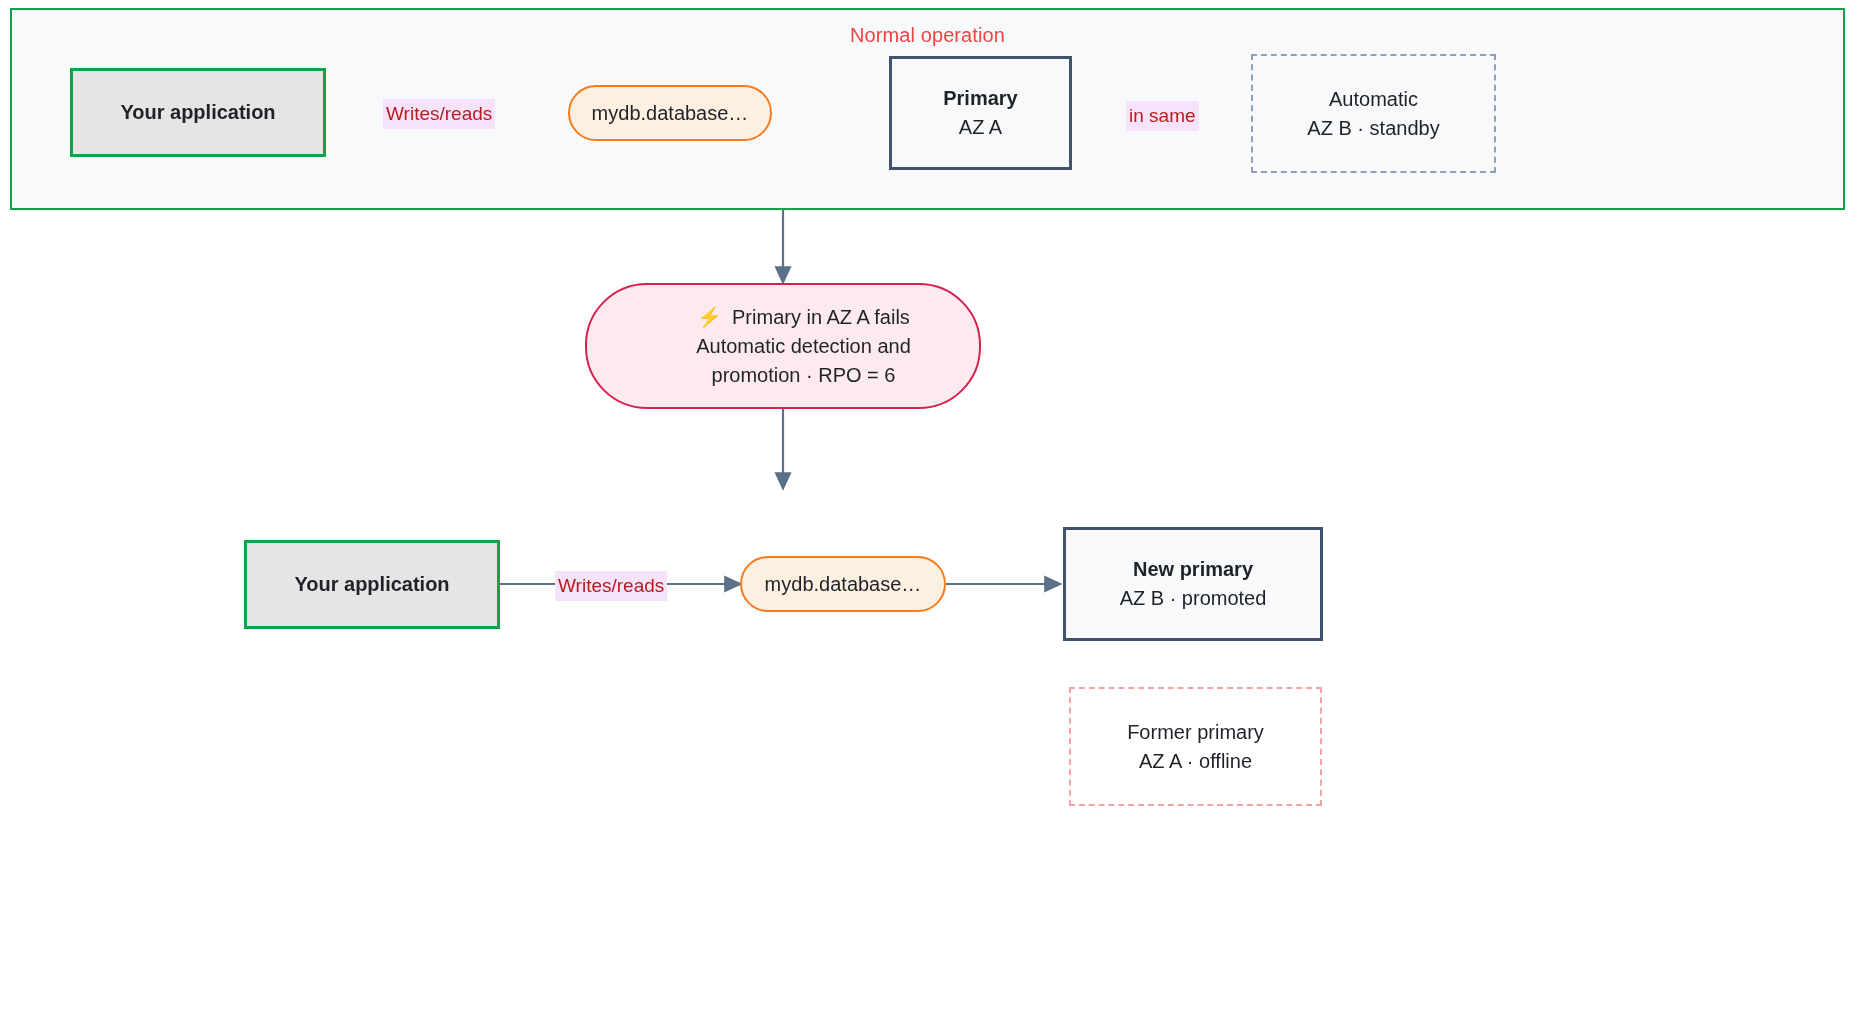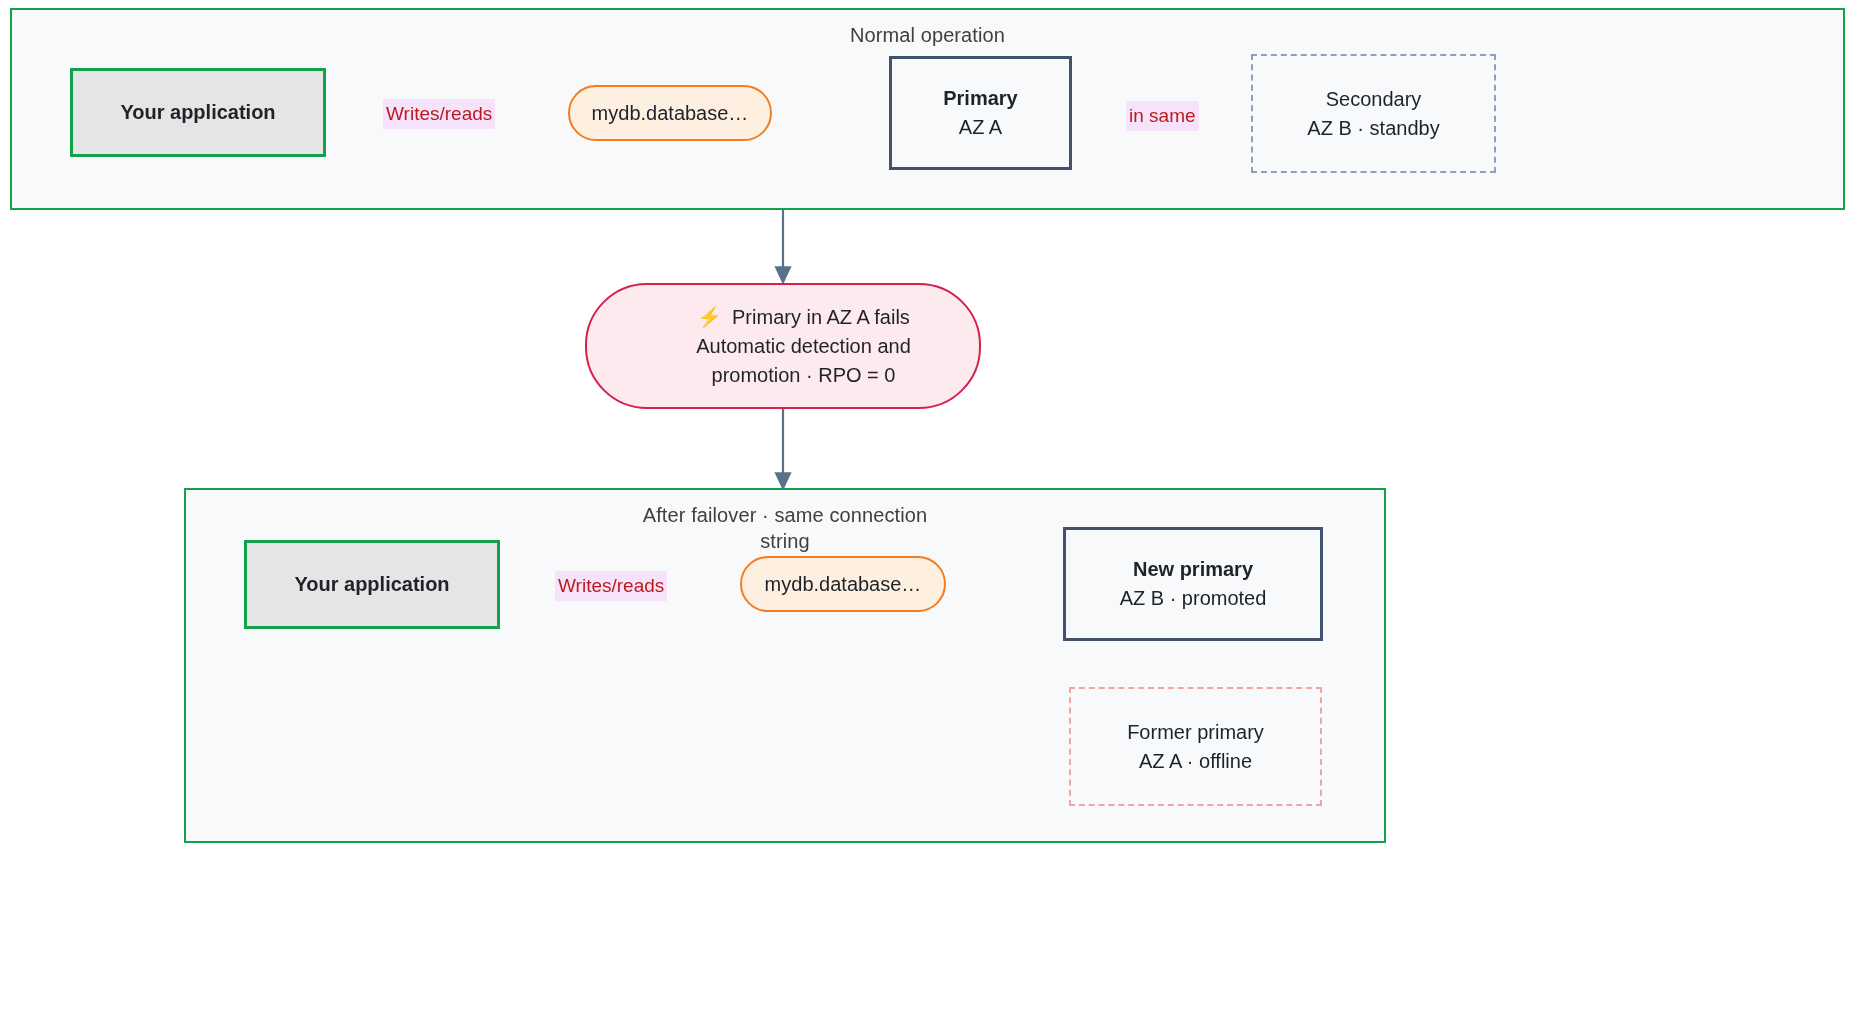--- a/index.html
+++ b/index.html
@@ -36,21 +36,21 @@
     border: 2px solid #13a24a;
     box-sizing: border-box;
   }
   .cluster-title {
     position: absolute;
     left: 0;
     right: 0;
     text-align: center;
     font-size: 20px;
     line-height: 1.3;
-    color: #404040;
+    color: #ef4444;
     letter-spacing: 0.1px;
   }
 
   
   .node {
     position: absolute;
     box-sizing: border-box;
     display: flex;
     flex-direction: column;
     align-items: center;
@@ -168,46 +168,40 @@
   <div class="node conn" style="left:568px; top:85px; width:204px; height:56px;">
     <span>mydb.database…</span>
   </div>
 
   <div class="node db" style="left:889px; top:56px; width:183px; height:114px;">
     <span class="line-strong">Primary</span>
     <span>AZ A</span>
   </div>
 
   <div class="node standby" style="left:1251px; top:54px; width:245px; height:119px;">
-    <span>Secondary</span>
+    <span>Automatic</span>
     <span>AZ B · standby</span>
   </div>
 
   <div class="edge-label" style="left:383px; top:99px;">
     <span>Writes/reads</span>
   </div>
 
   <div class="edge-label" style="left:1126px; top:101px;">
     <span>in same</span>
   </div>
 
   <div class="node failure" style="left:585px; top:283px; width:396px; height:126px;">
     <div class="fline">
       <span class="bolt">⚡</span><span>Primary in AZ A fails</span>
     </div>
     <div class="fline">Automatic detection and</div>
-    <div class="fline">promotion · RPO = 0</div>
-  </div>
-
-  <div class="cluster" style="left:184px; top:488px; width:1202px; height:355px;">
-    <div class="cluster-title" style="top:12px;">
-      <div>After failover · same connection</div>
-      <div>string</div>
-    </div>
-  </div>
+    <div class="fline">promotion · RPO = 6</div>
+  </div>
+
 
   <div class="node app" style="left:244px; top:540px; width:256px; height:89px;">
     <span>Your application</span>
   </div>
 
   <div class="node conn" style="left:740px; top:556px; width:206px; height:56px;">
     <span>mydb.database…</span>
   </div>
 
   <div class="node db" style="left:1063px; top:527px; width:260px; height:114px;">

